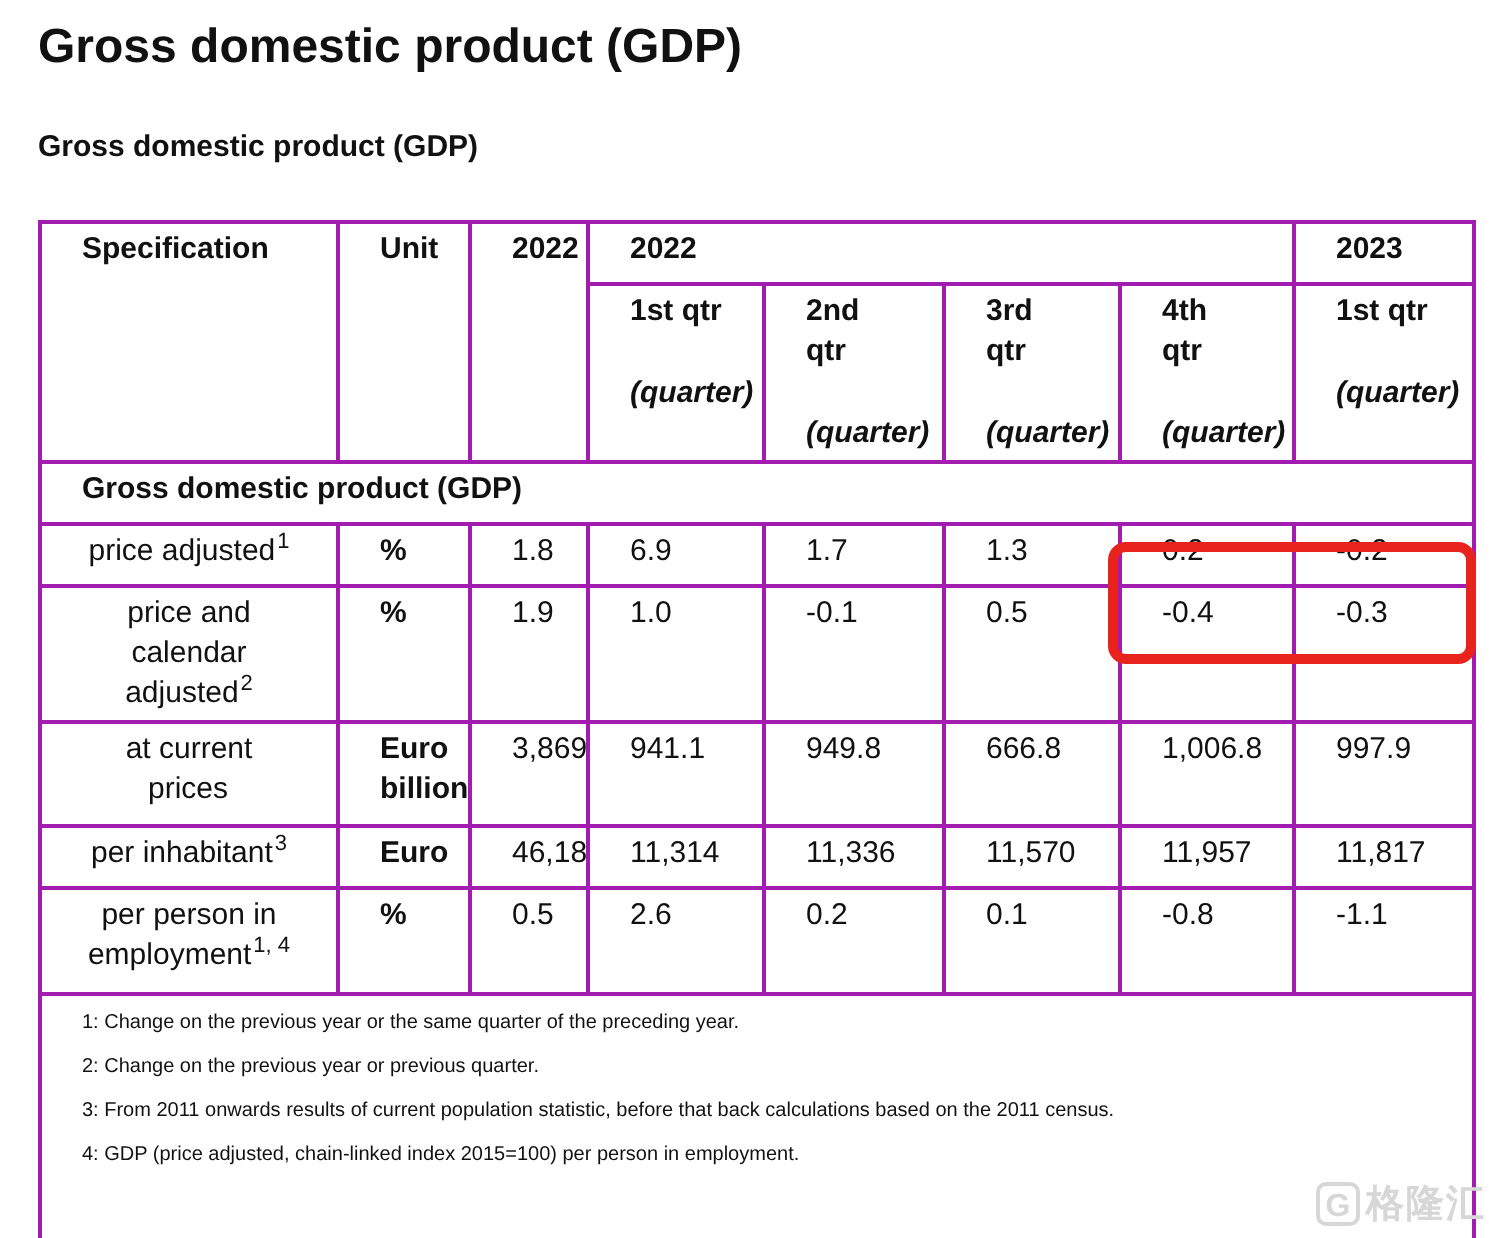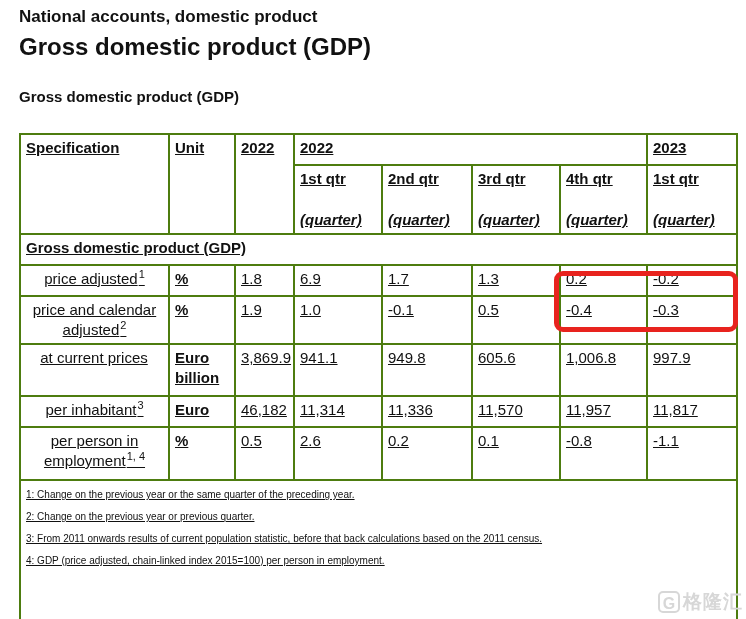--- a/index.html
+++ b/index.html
@@ -12,26 +12,25 @@
   .kicker{font-size:17px;font-weight:700;line-height:23px;margin:0;}
   .page-title{font-size:24px;font-weight:700;line-height:28px;margin:5px 0 0 0;}
   .subtitle{font-size:15px;font-weight:700;margin-top:27px;}
 
   table.gdp{
     border-collapse:collapse;table-layout:fixed;
     width:717px;margin-top:28px;
     font-size:15px;
   }
   table.gdp th, table.gdp td{
-    border:2px solid #4d7c0f;
-    padding:3px 5px;
+    border:2px solid #a21caf;
+    padding:3px 20px;
     vertical-align:top;
     overflow:hidden;
     line-height:20px;
-    text-decoration:underline;
   }
   tr.year-row{height:31px;}
   tr.qtr-row{height:50px;}
   tr.section-row{height:31px;}
   tr.r-short{height:31px;}
   tr.r-tall1{height:35px;}
   tr.r-tall2{height:52px;}
   tr.r-tall3{height:53px;}
   tr.footnote-row{height:154px;}
 
@@ -66,21 +65,20 @@
     width:22px;height:22px;border:2px solid #d7d7d7;border-radius:5px;
     font-size:16px;font-weight:700;text-align:center;line-height:21px;
     color:#d7d7d7;box-sizing:border-box;
   }
   .wm-text{font-size:19px;font-weight:700;letter-spacing:1px;}
 </style>
 </head>
 <body>
 
 <div class="content">
-  <p class="kicker">National accounts, domestic product</p>
   <h1 class="page-title">Gross domestic product (GDP)</h1>
   <div class="subtitle">Gross domestic product (GDP)</div>
 
   <table class="gdp">
     <colgroup>
       <col style="width:149px">
         <col style="width:66px">
         <col style="width:59px">
       <col style="width:88px">
         <col style="width:90px">
@@ -128,21 +126,21 @@
       <td class="val">-0.4</td>
       <td class="val">-0.3</td>
     </tr>
 
     <tr class="r-tall2">
       <td class="label"><span>at current prices</span><sup></sup></td>
       <td class="unit">Euro billion</td>
       <td class="val">3,869.9</td>
       <td class="val">941.1</td>
       <td class="val">949.8</td>
-      <td class="val">605.6</td>
+      <td class="val">666.8</td>
       <td class="val">1,006.8</td>
       <td class="val">997.9</td>
     </tr>
 
     <tr class="r-short">
       <td class="label"><span>per inhabitant</span><sup>3</sup></td>
       <td class="unit">Euro</td>
       <td class="val">46,182</td>
       <td class="val">11,314</td>
       <td class="val">11,336</td>

